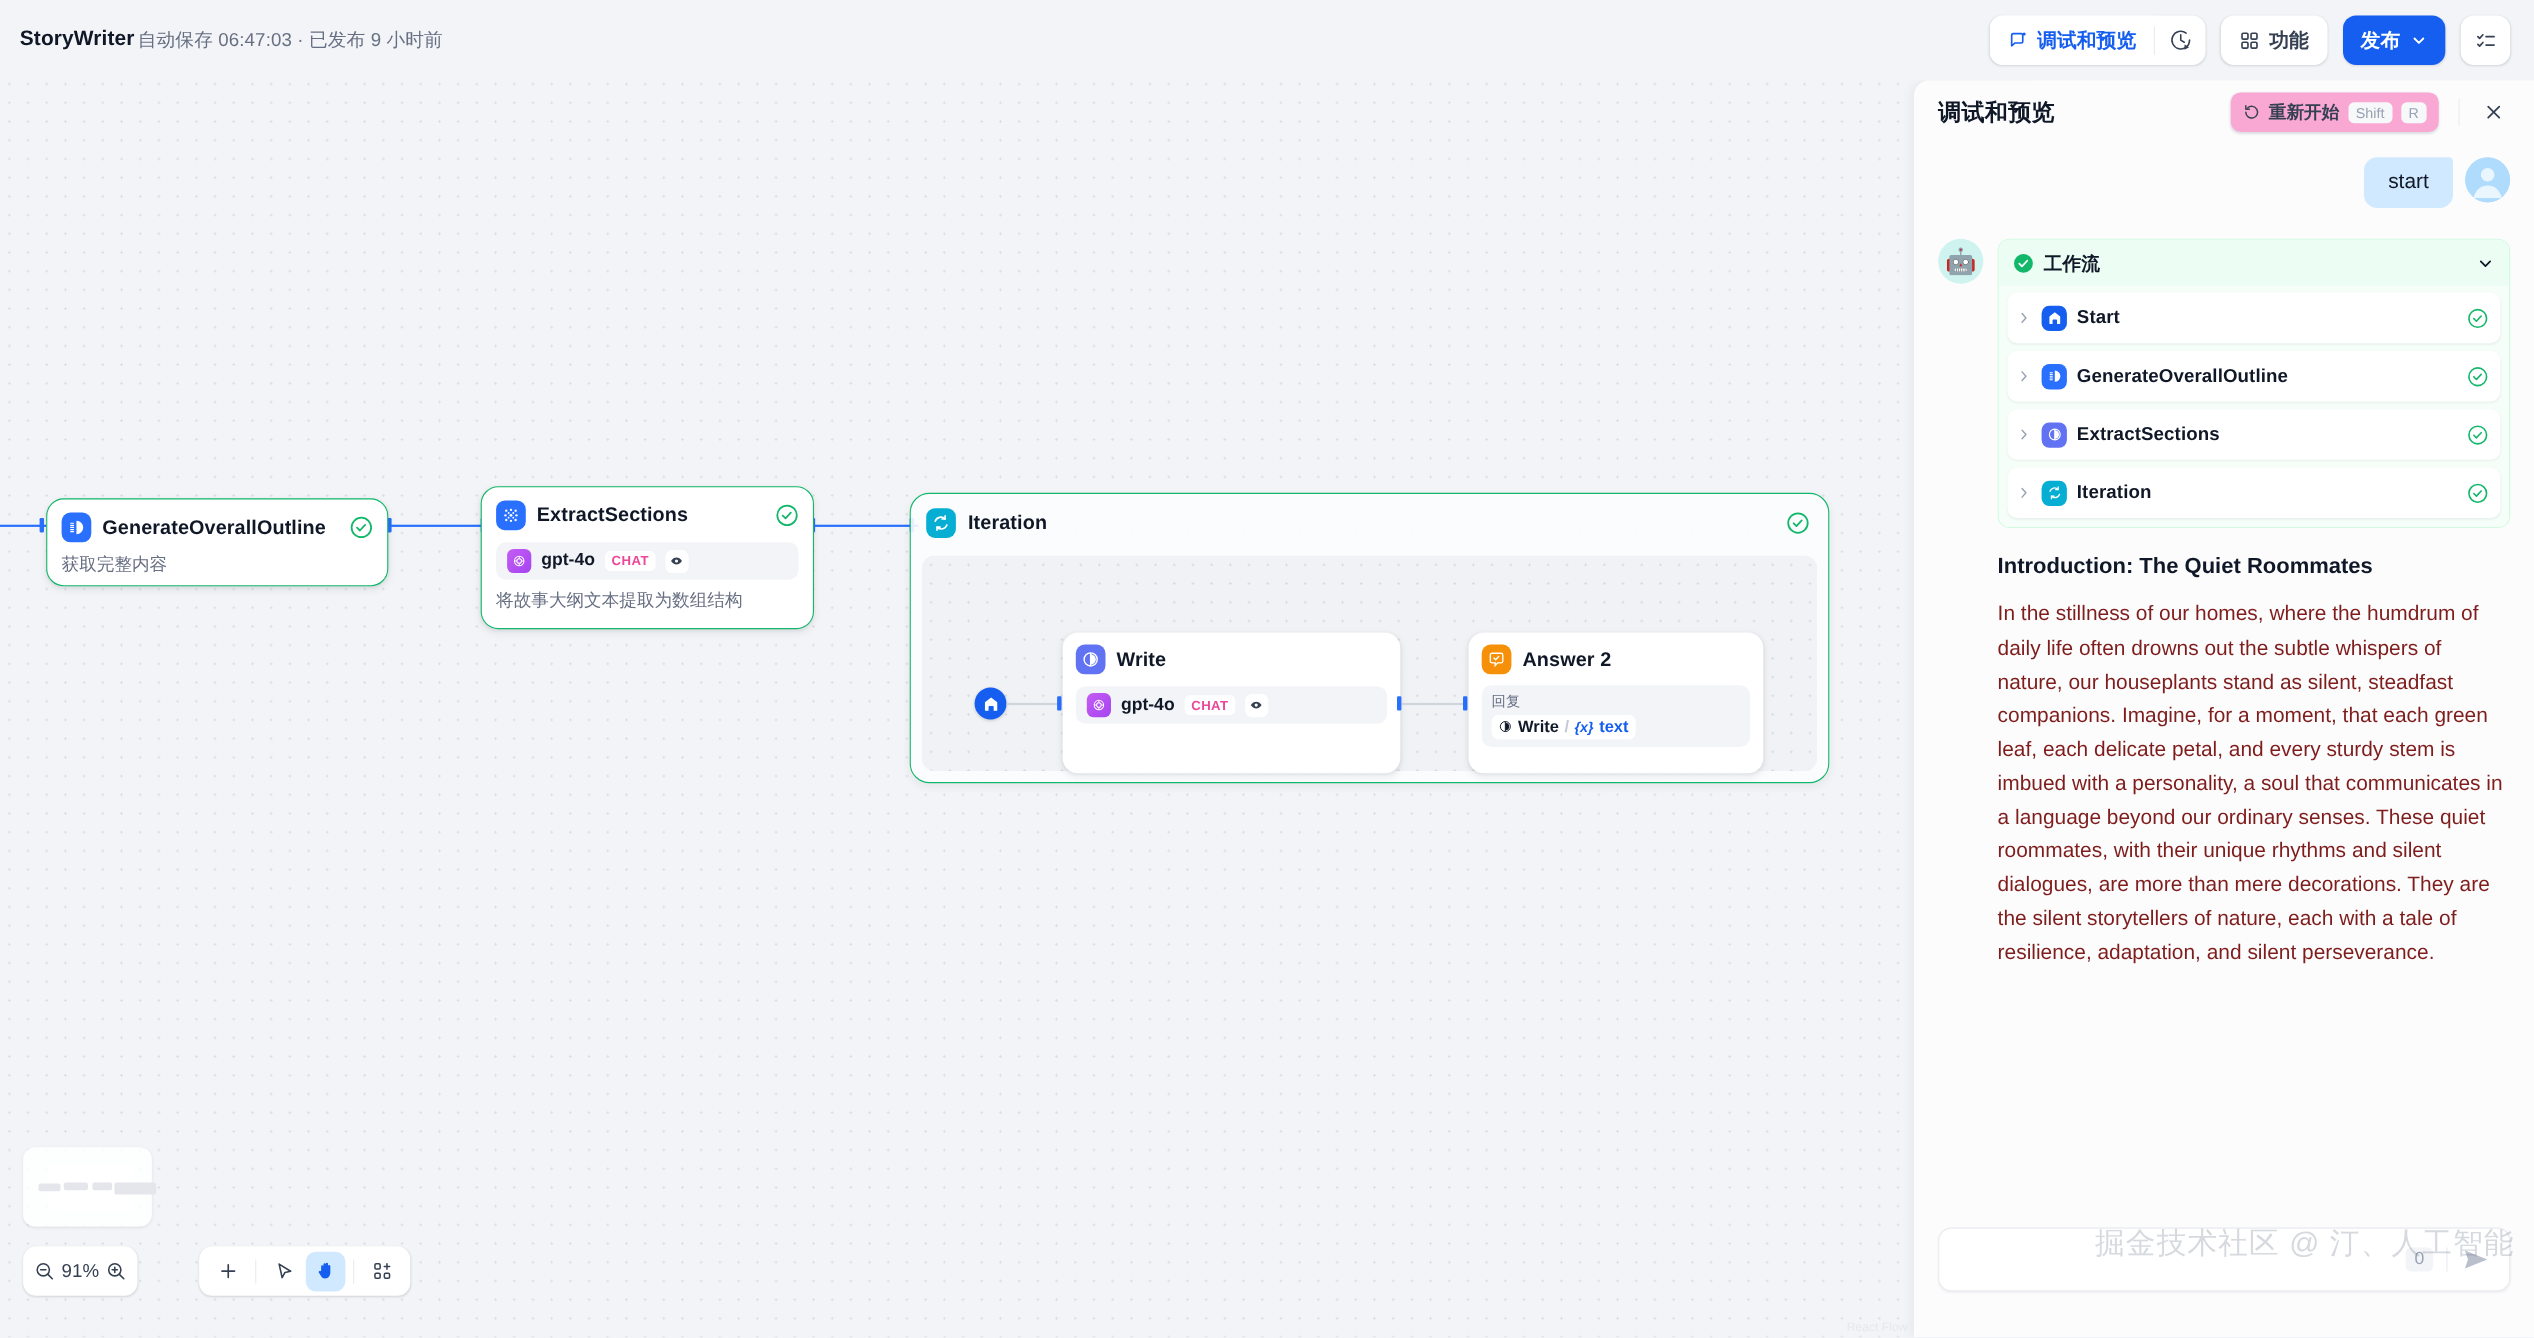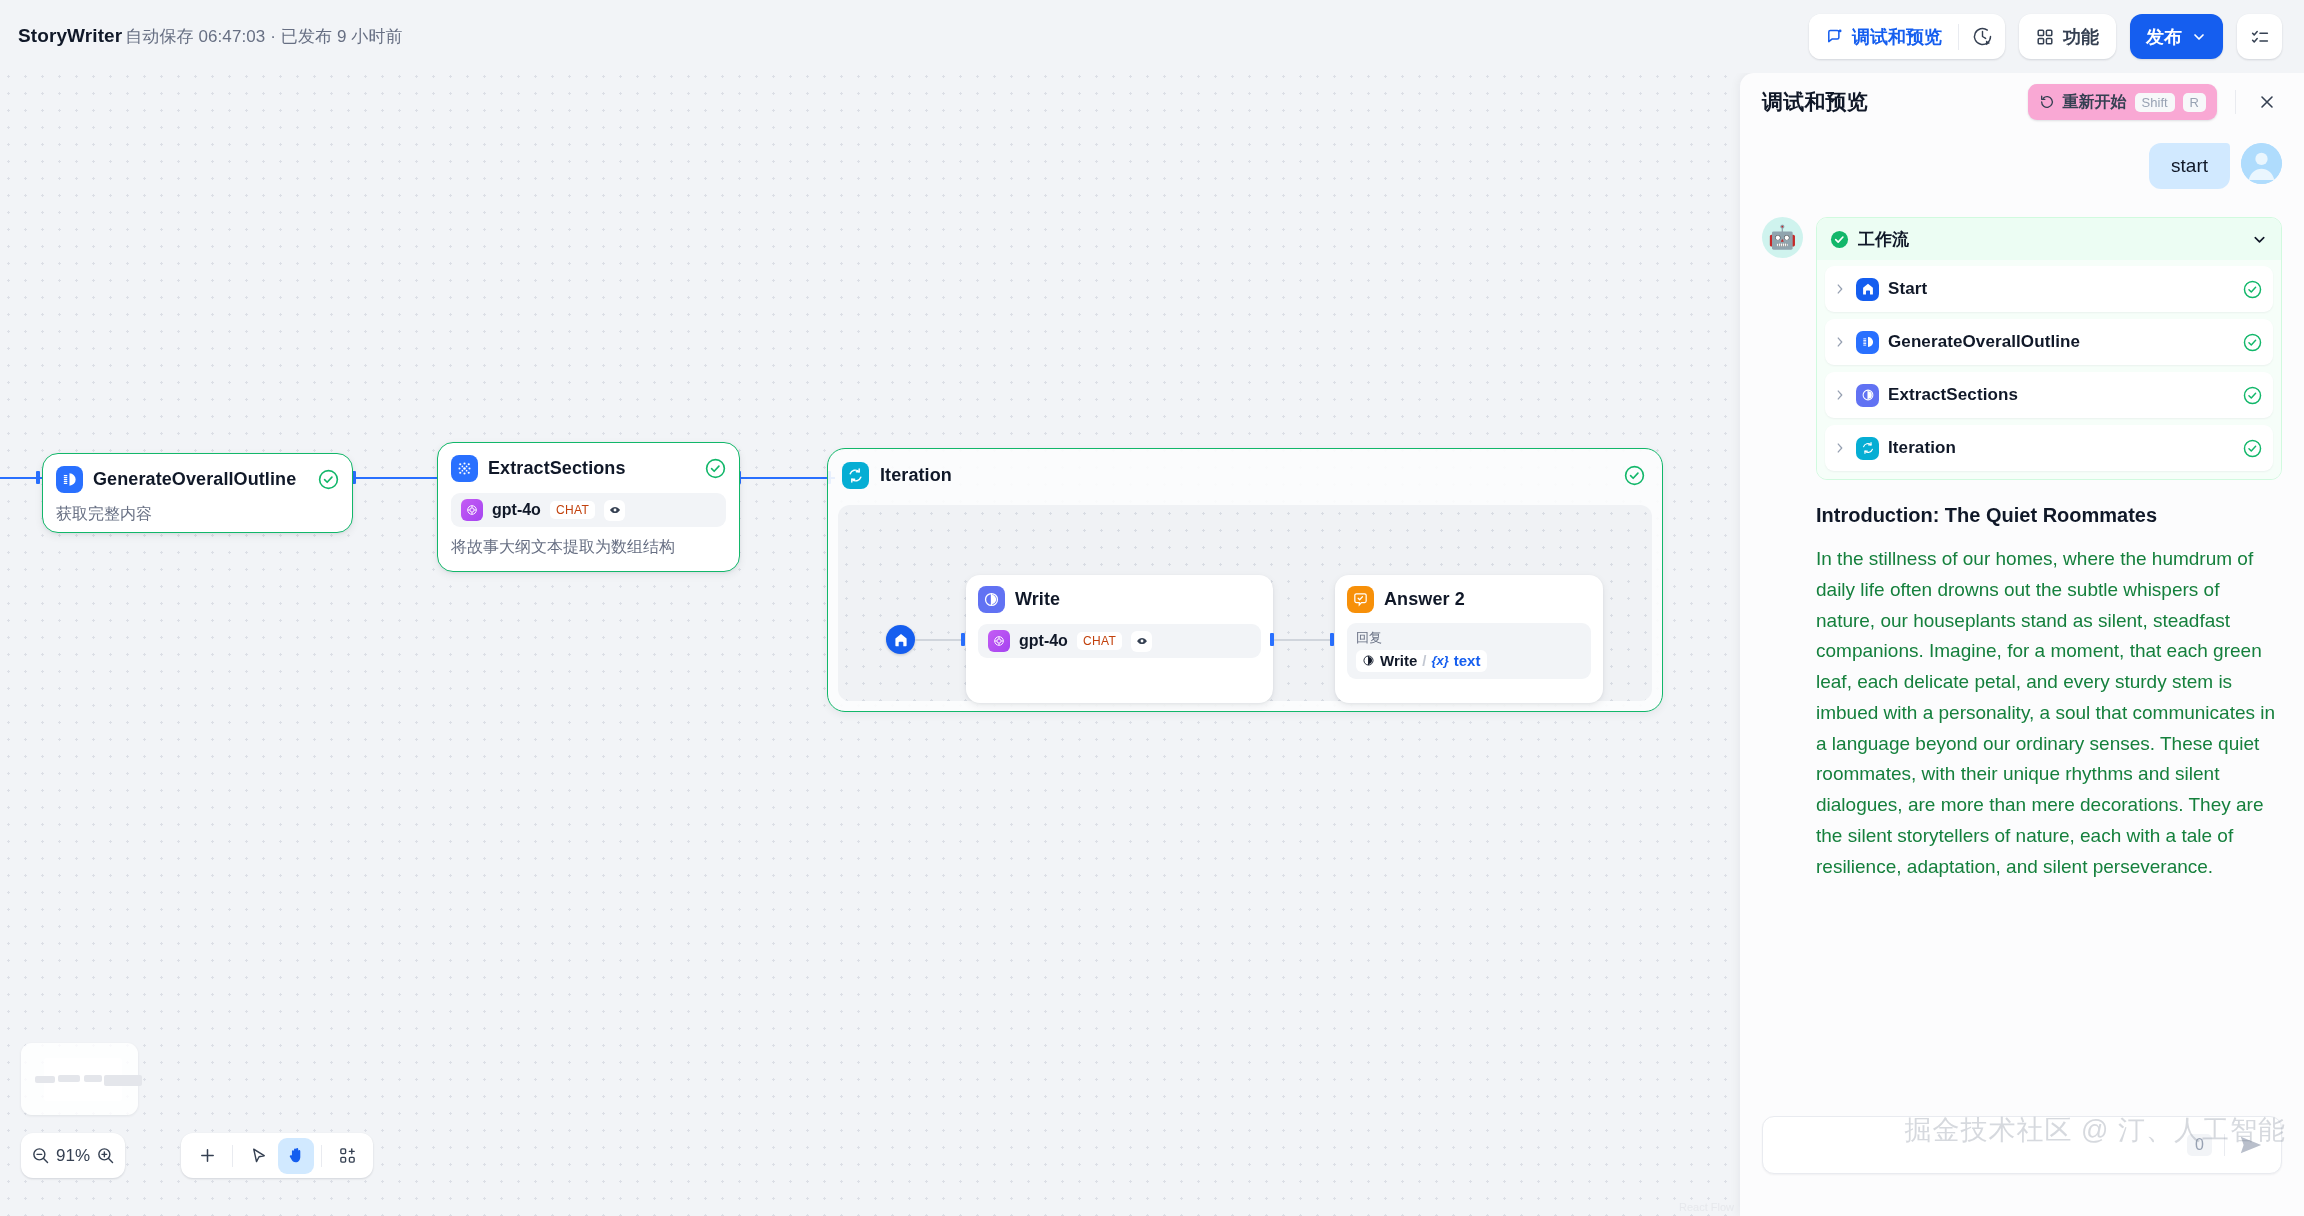--- a/index.html
+++ b/index.html
@@ -92,21 +92,21 @@
     background: #F2F4F7; border-radius: 9px; height: 34px;
     margin-top: 11px; padding: 0 10px;
   }
   .model-ico {
     width: 22px; height: 22px; border-radius: 6px; flex: 0 0 auto;
     background: linear-gradient(135deg,#C45CF4,#A544F0);
     display: flex; align-items: center; justify-content: center;
   }
   .model-name { font-size: 16px; font-weight: 700; color: #101828; }
   .model-badge {
-    font-size: 12px; font-weight: 400; color: #c2410c; letter-spacing: .4px;
+    font-size: 12px; font-weight: 700; color: #ec4899; letter-spacing: .4px;
     background: #fff; border-radius: 5px; padding: 2px 6px;
   }
   .model-eye {
     width: 21px; height: 21px; border-radius: 6px; background: #fff;
     display: flex; align-items: center; justify-content: center; color: #354052;
   }
 
   
   .iter-node {
     position: absolute; background: rgba(252,253,253,.9);
@@ -247,21 +247,21 @@
     cursor: pointer;
   }
   .trace-item:last-child { margin-bottom: 0; }
   .trace-ico {
     width: 23px; height: 23px; border-radius: 7px; flex: 0 0 auto;
     display: flex; align-items: center; justify-content: center;
   }
   .trace-name { font-size: 17px; font-weight: 700; color: #101828; flex: 1; letter-spacing: .1px; }
 
   .answer-h { font-size: 20px; font-weight: 700; color: #101828; margin: 24px 0 0 0; }
-  .answer-p { font-size: 19px; line-height: 1.62; color: #15803d; margin-top: 17px; }
+  .answer-p { font-size: 19px; line-height: 1.62; color: #7f1d1d; margin-top: 17px; }
 
   .composer-wrap {
     position: absolute; left: 22px; right: 22px; bottom: 42px;
     height: 58px;
   }
   .composer {
     height: 58px; background: #fff; border: 1px solid #E9EBF0; border-radius: 12px;
     display: flex; align-items: center; justify-content: flex-end; gap: 12px;
     padding: 0 16px;
     box-shadow: 0 1px 2px rgba(16,24,40,.05);

